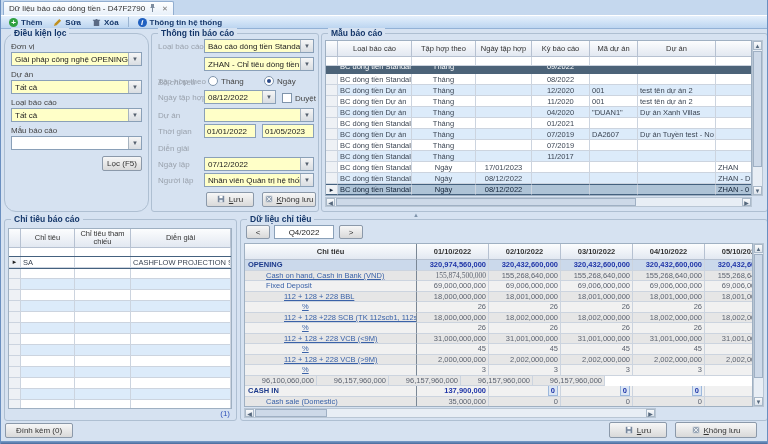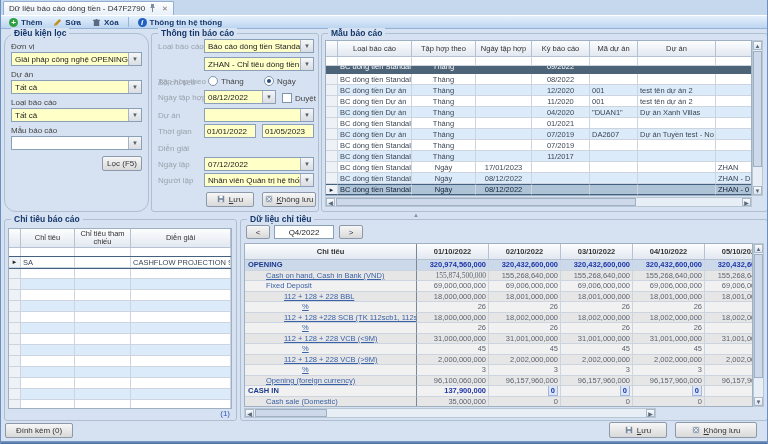--- a/index.html
+++ b/index.html
@@ -713,21 +713,20 @@
           </div>
           <div class="g-cell a-r" style="width: 72px;">
             <span class="val">3</span>
           </div>
           <div class="g-cell a-r" style="width: 72px;">
             <span class="val">3</span>
           </div>
           <div class="g-cell a-r" style="width: 72px;"></div>
         </div>
         <div class="g-row d-row st-b">
-          <div class="g-cell a-l frozen lab-link" style="width: 172px; padding-left: 21px;">Opening (foreign currency)</div>
           <div class="g-cell a-r" style="width: 72px;">
             <span class="val">96,100,060,000</span>
           </div>
           <div class="g-cell a-r" style="width: 72px;">
             <span class="val">96,157,960,000</span>
           </div>
           <div class="g-cell a-r" style="width: 72px;">
             <span class="val">96,157,960,000</span>
           </div>
           <div class="g-cell a-r" style="width: 72px;">

